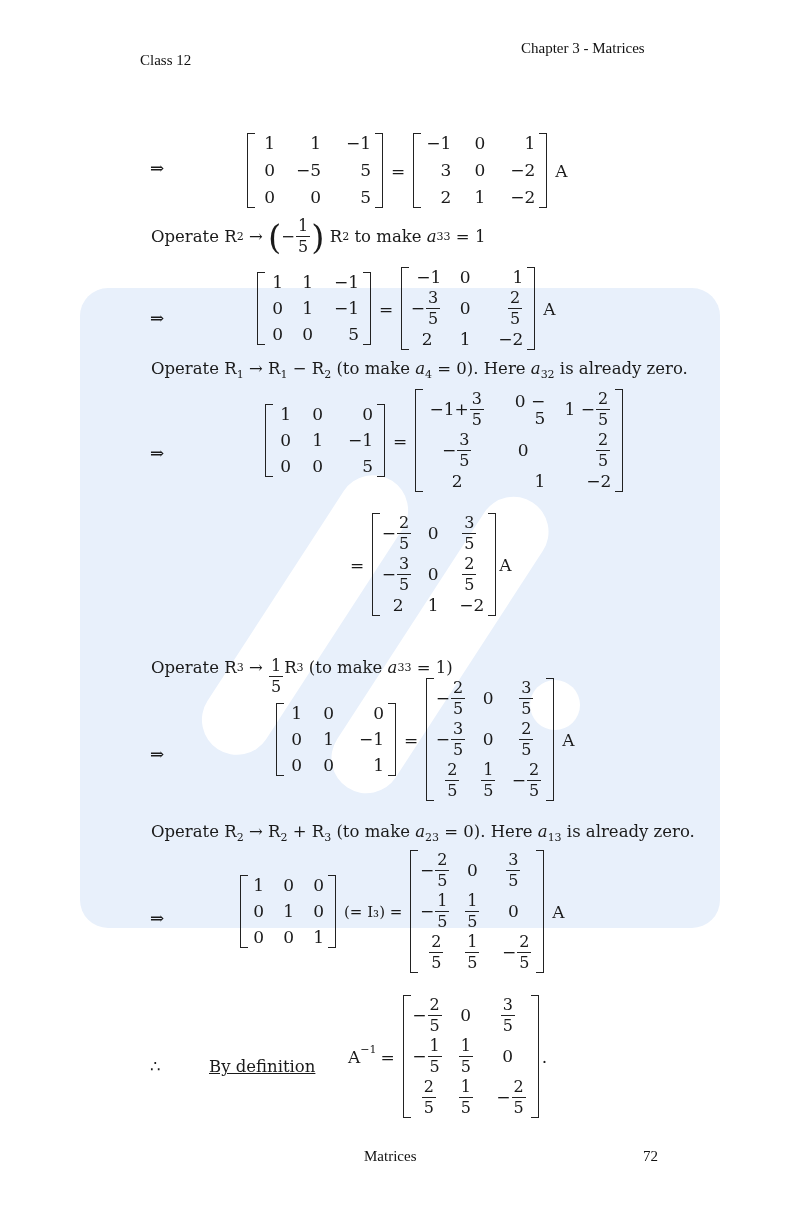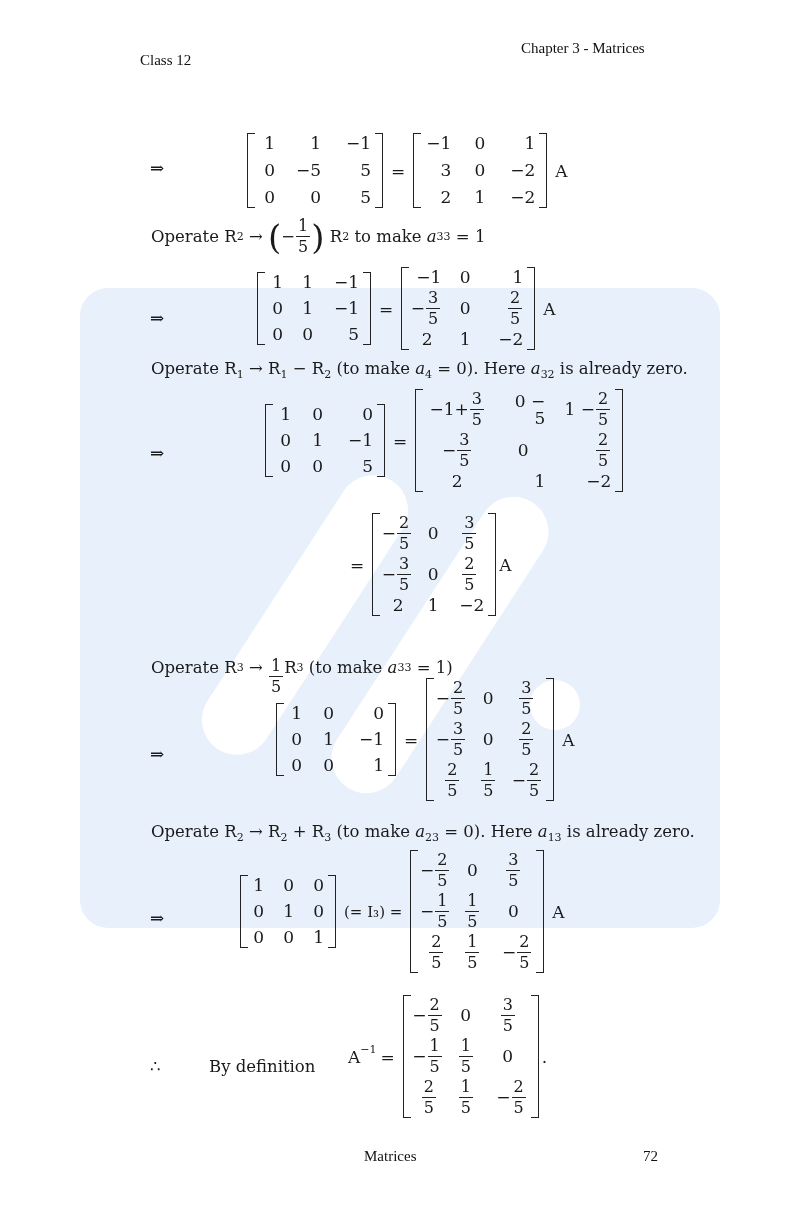--- a/index.html
+++ b/index.html
@@ -369,21 +369,21 @@
             <span class="num">2</span>
             <span class="den">5</span>
           </span></div>
     </div>
     <div class="brk r"></div>
   </div>
   <span class="op">A</span>
 </div>
 
 <div class="txt" style="left:150px; top:1057px;">∴</div>
-<div class="txt" style="left:209px; top:1057px;">By definition</div>
+<div class="txt" style="left:209px; top:1057px;text-decoration:underline;">By definition</div>
 <div class="row" style="left:348px; top:995px;">
   <span style="font-size:17px;">A</span>
     <sup style="align-self:center; margin-top:-14px;">−1</sup>
   <span class="op" style="margin-left:4px;">=</span>
   <div class="mat">
     <div class="brk l"></div>
     <div class="grid" style="grid-template-columns:28px 18px 38px; row-gap:4px;">
       <div class="cell">−<span class="frac">
             <span class="num">2</span>
             <span class="den">5</span>

